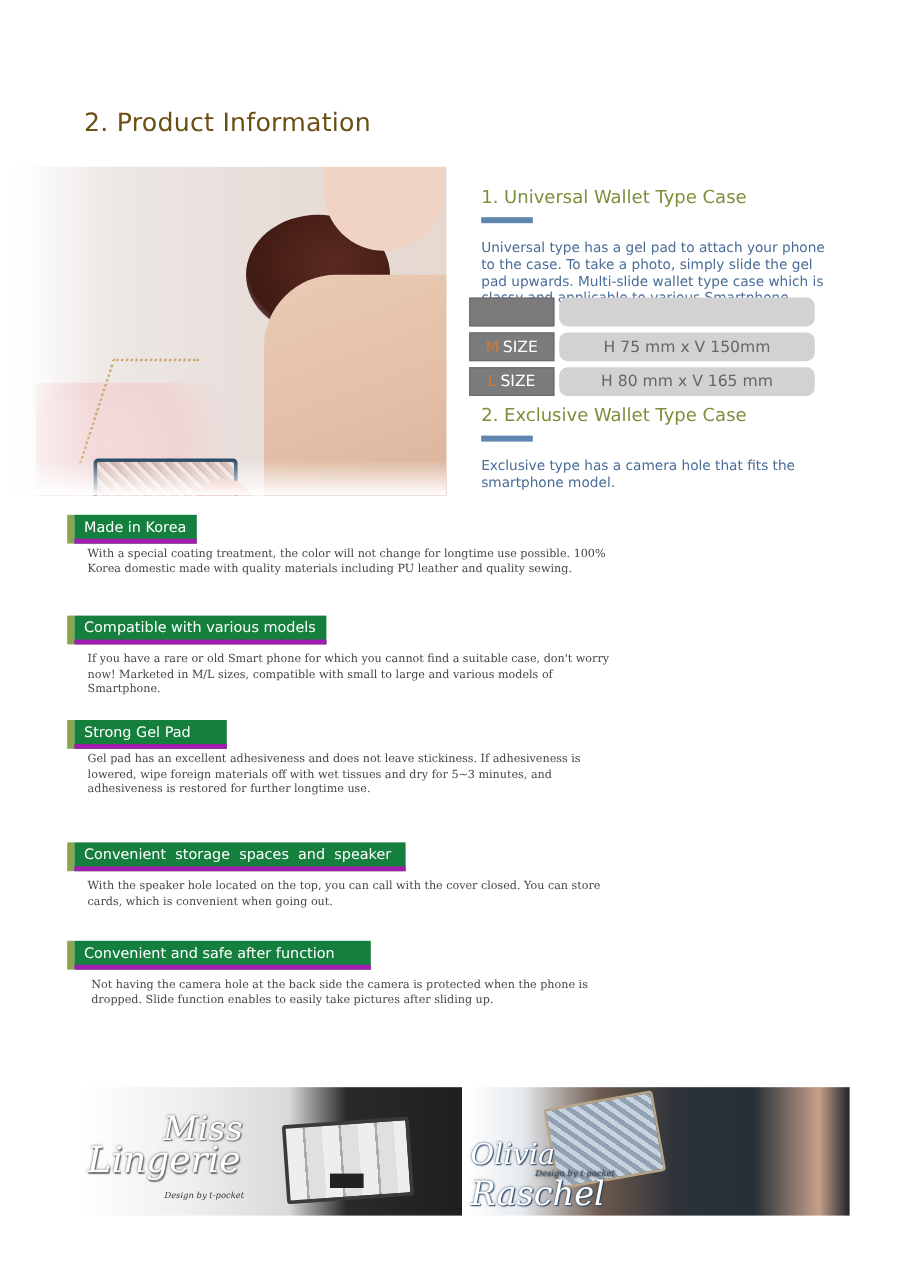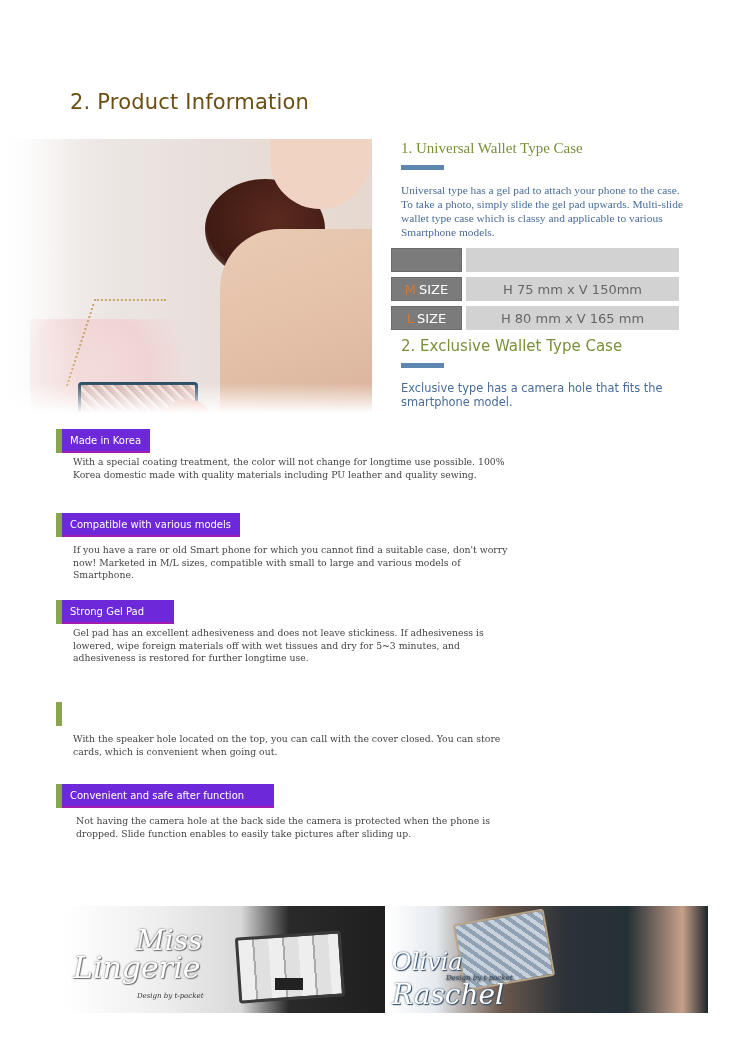--- a/index.html
+++ b/index.html
@@ -21,26 +21,26 @@
 
   .spec { position: absolute; left: 401px; width: 290px; }
   .spec-title { font-size: 15px; color: #7a8f3a; }
   .spec-bar { width: 43px; height: 5px; background: #5e86b0; margin-top: 8px; }
   .spec-desc { font-size: 11.4px; line-height: 14px; color: #4a6c98; margin-top: 13px; }
 
   .size-table { position: absolute; left: 391px; top: 248px; width: 288px; }
   .size-row { display: flex; height: 24px; margin-bottom: 5px; }
   .size-head { width: 71px; background: #7b7b7b; border: 1px solid #6c6c6c; color: #fff; font-size: 13px; display:flex; align-items:center; justify-content:center; box-sizing:border-box; }
   .size-head .letter { color: #d07a35; margin-right: 3px; }
-  .size-val { flex: 1; margin-left: 4px; background: #d3d2d2; color: #666; font-size: 13px; display:flex; align-items:center; justify-content:center; }
+  .size-val { flex: 1; margin-left: 4px; background: #d3d2d2; color: #666; font-size: 13px; display:flex; align-items:center; justify-content:center;border-radius:7px; }
 
   .feature { position: absolute; left: 56px; width: 460px; }
   .feature-head { display: flex; height: 24px; }
   .feature-accent { width: 6px; background: #8ba450; }
-  .feature-label { background: #6d28d9; color: #fff; font-size: 10px; padding: 0 9px 0 8px; display:flex; align-items:center; border-bottom:2px solid #a21caf; }
+  .feature-label { background: #15803d; color: #fff; font-size: 12px; padding: 0 9px 0 8px; display:flex; align-items:center; border-bottom:4px solid #a21caf; }
   .feature-text { margin-left: 17px; margin-top: 3px; font-family: "DejaVu Serif", serif; font-size: 9.3px; line-height: 12.5px; color: #444; }
 
   .banner { position: absolute; top: 906px; height: 107px; overflow: hidden; }
   .banner-1 { left: 65px; width: 320px; background: linear-gradient(90deg, #ffffff 0%, #eeeeee 30%, #d9d9d9 55%, #2a2a2a 70%, #1f1f1f 100%); }
   .banner-2 { left: 388px; width: 320px; background: linear-gradient(90deg, #ffffff 0%, #e5e9ee 15%, #6d5a4e 35%, #2c3238 55%, #253036 75%, #c7a08a 92%, #1d2529 100%); }
   .script { position:absolute; font-family: "DejaVu Serif", serif; font-style: italic; color: #fff; text-shadow: 0 0 2px #555, 1px 1px 1px #777; }
   .b1-t1 { left: 65px; top: 18px; font-size: 28px; margin-left: 6px; }
   .b1-t2 { left: 8px; top: 44px; font-size: 30px; }
   .b1-t3 { left: 72px; top: 86px; font-size: 7px; color:#333; text-shadow:none; }
   .b1-case { position:absolute; left:172px; top:28px; width:100px; height:60px; background: repeating-linear-gradient(90deg,#eee 0 14px,#aaa 14px 16px,#e0e0e0 16px 30px); border:3px solid #3a3a3a; border-radius:3px; transform: rotate(-4deg); }
@@ -60,21 +60,21 @@
   <div class="woman-hair"></div>
   <div class="woman-body"></div>
   <div class="woman-face"></div>
   <div class="chain"></div>
   <div class="wallet"></div>
   <div class="pompom"></div>
   <div class="fade"></div>
   <div class="fade-b"></div>
 </div>
 
-<div class="spec" style="top:140px;font-family:Liberation Serif, serif;">
+<div class="spec" style="top:155px;">
   <div class="spec-title">1. Universal Wallet Type Case</div>
   <div class="spec-bar"></div>
   <div class="spec-desc">Universal type has a gel pad to attach your phone to the case. To take a photo, simply slide the gel pad upwards.  Multi-slide wallet type case which is classy and applicable to various Smartphone models.</div>
 </div>
 
 <div class="size-table">
   <div class="size-row">
     <div class="size-head"></div>
     <div class="size-val"></div>
   </div>
@@ -120,20 +120,21 @@
   <div class="feature-head">
       <div class="feature-accent"></div>
       <div class="feature-label" style="padding-right:30px;">Strong Gel Pad</div>
     </div>
   <div class="feature-text">Gel pad has an excellent adhesiveness and does not leave stickiness. If adhesiveness is lowered, wipe foreign materials off with wet tissues and dry for 5~3 minutes, and adhesiveness is restored for further longtime use.</div>
 </div>
 
 <div class="feature" style="top:702px;">
   <div class="feature-head">
       <div class="feature-accent"></div>
+      <div class="feature-label" style="white-space:pre; padding-right:12px;">Convenient  storage  spaces  and  speaker</div>
     </div>
   <div class="feature-text" style="margin-top:7px;">With the speaker hole located on the top, you can call with the cover closed. You can store cards, which is convenient when going out.</div>
 </div>
 
 <div class="feature" style="top:784px;">
   <div class="feature-head">
       <div class="feature-accent"></div>
       <div class="feature-label" style="padding-right:30px;">Convenient and safe after function</div>
     </div>
   <div class="feature-text" style="margin-top:7px;margin-left:20px;">Not having the camera hole at the back side the camera is protected when the phone is dropped. Slide function enables to easily take pictures after sliding up.</div>

